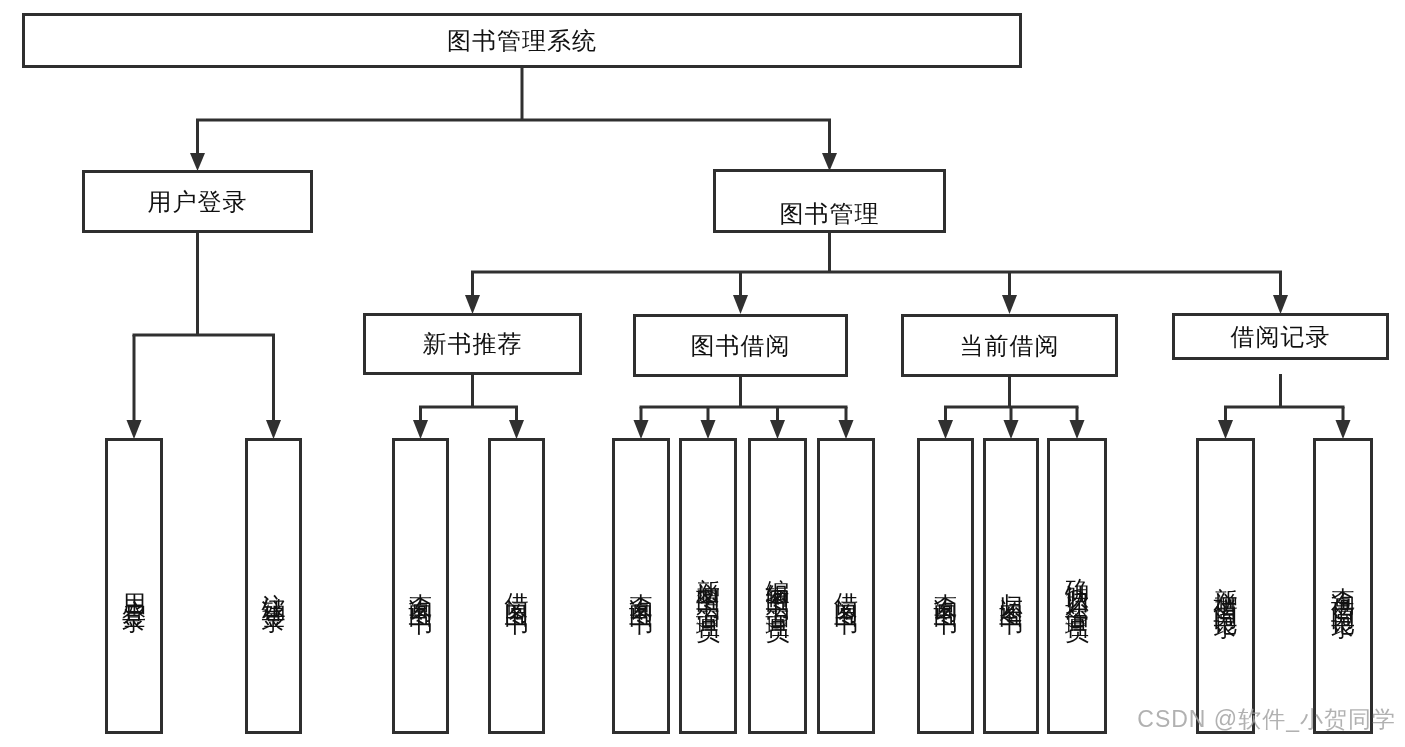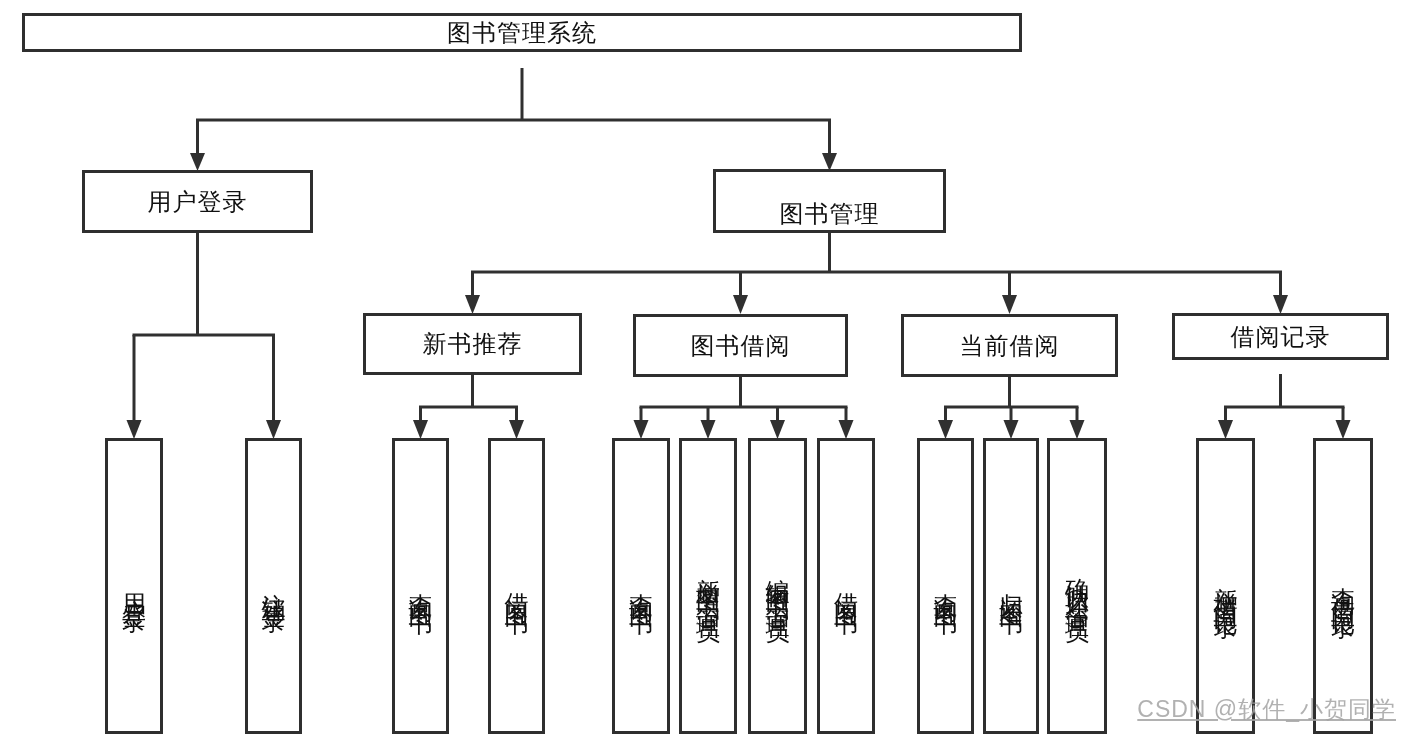--- a/index.html
+++ b/index.html
@@ -42,27 +42,26 @@
   .leaf .vtext {
     writing-mode: vertical-rl;
     text-orientation: mixed;
     line-height: 1;
     letter-spacing: 6px;
     font-size: 24px;
   }
   .watermark {
     position: absolute;
     right: 9px;
-    bottom: 22px;
+    bottom: 12px;
     z-index: 3;
     font-size: 23px;
     color: var(--watermark);
     letter-spacing: 1px;
     white-space: nowrap;
-    text-decoration: underline;
   }
 </style>
 </head>
 <body>
 
 <div class="canvas">
 
   <svg class="wires" width="1405" height="747" viewBox="0 0 1405 747">
 
     <line x1="522" y1="68" x2="522" y2="120"></line>
@@ -118,21 +117,21 @@
     <polygon points="1069.5,420 1084.5,420 1077,439"></polygon>
 
     <line x1="1280.5" y1="374" x2="1280.5" y2="407"></line>
     <line x1="1224" y1="407" x2="1344.5" y2="407"></line>
     <line x1="1225.5" y1="407" x2="1225.5" y2="423"></line>
     <polygon points="1218,420 1233,420 1225.5,439"></polygon>
     <line x1="1343" y1="407" x2="1343" y2="423"></line>
     <polygon points="1335.5,420 1350.5,420 1343,439"></polygon>
   </svg>
 
-  <div class="box" style="left:22px; top:13px; width:1000px; height:39px;">
+  <div class="box" style="left:22px; top:13px; width:1000px; height:55px;">
     <span>图书管理系统</span>
   </div>
 
   <div class="box" style="left:82px; top:170px; width:231px; height:63px;">
     <span>用户登录</span>
   </div>
   <div class="box" style="left:713px; top:169px; width:233px; height:64px;align-items:flex-end;">
     <span>图书管理</span>
   </div>
 

